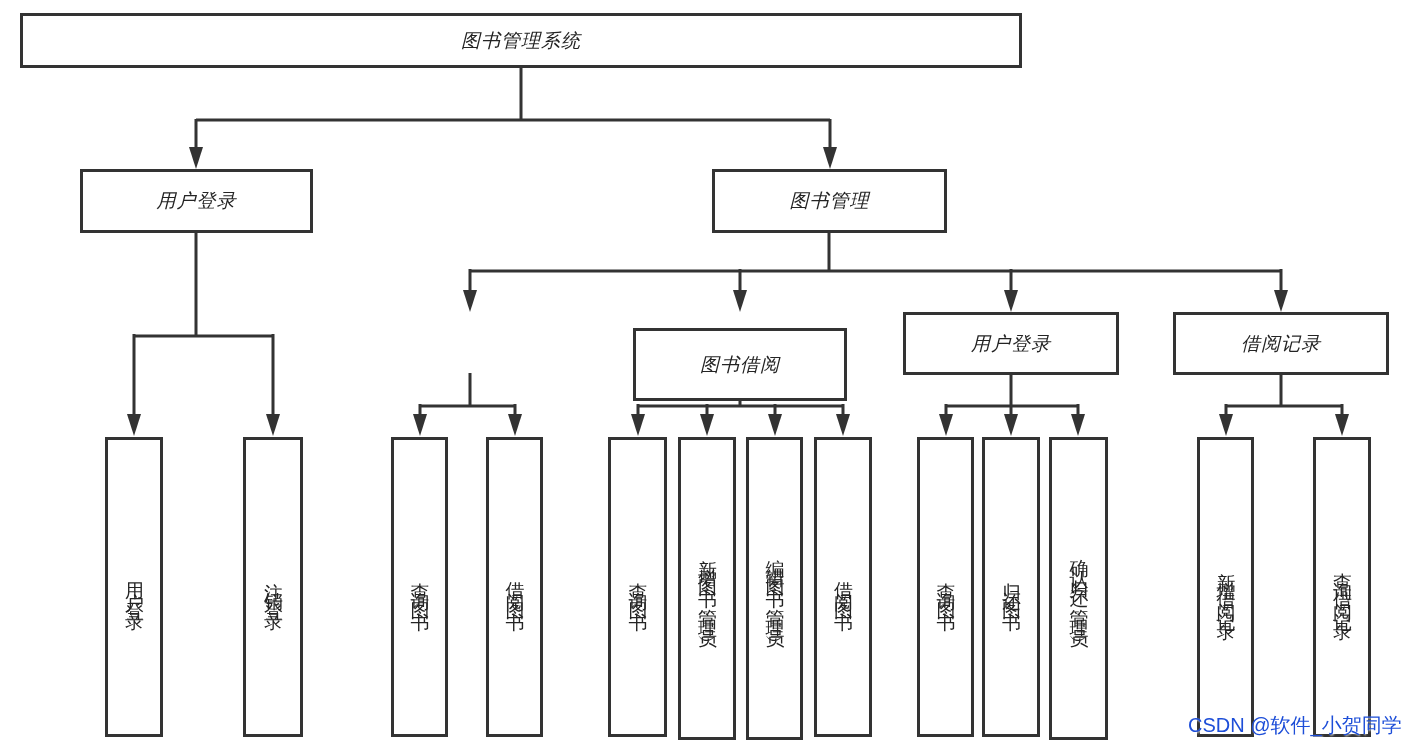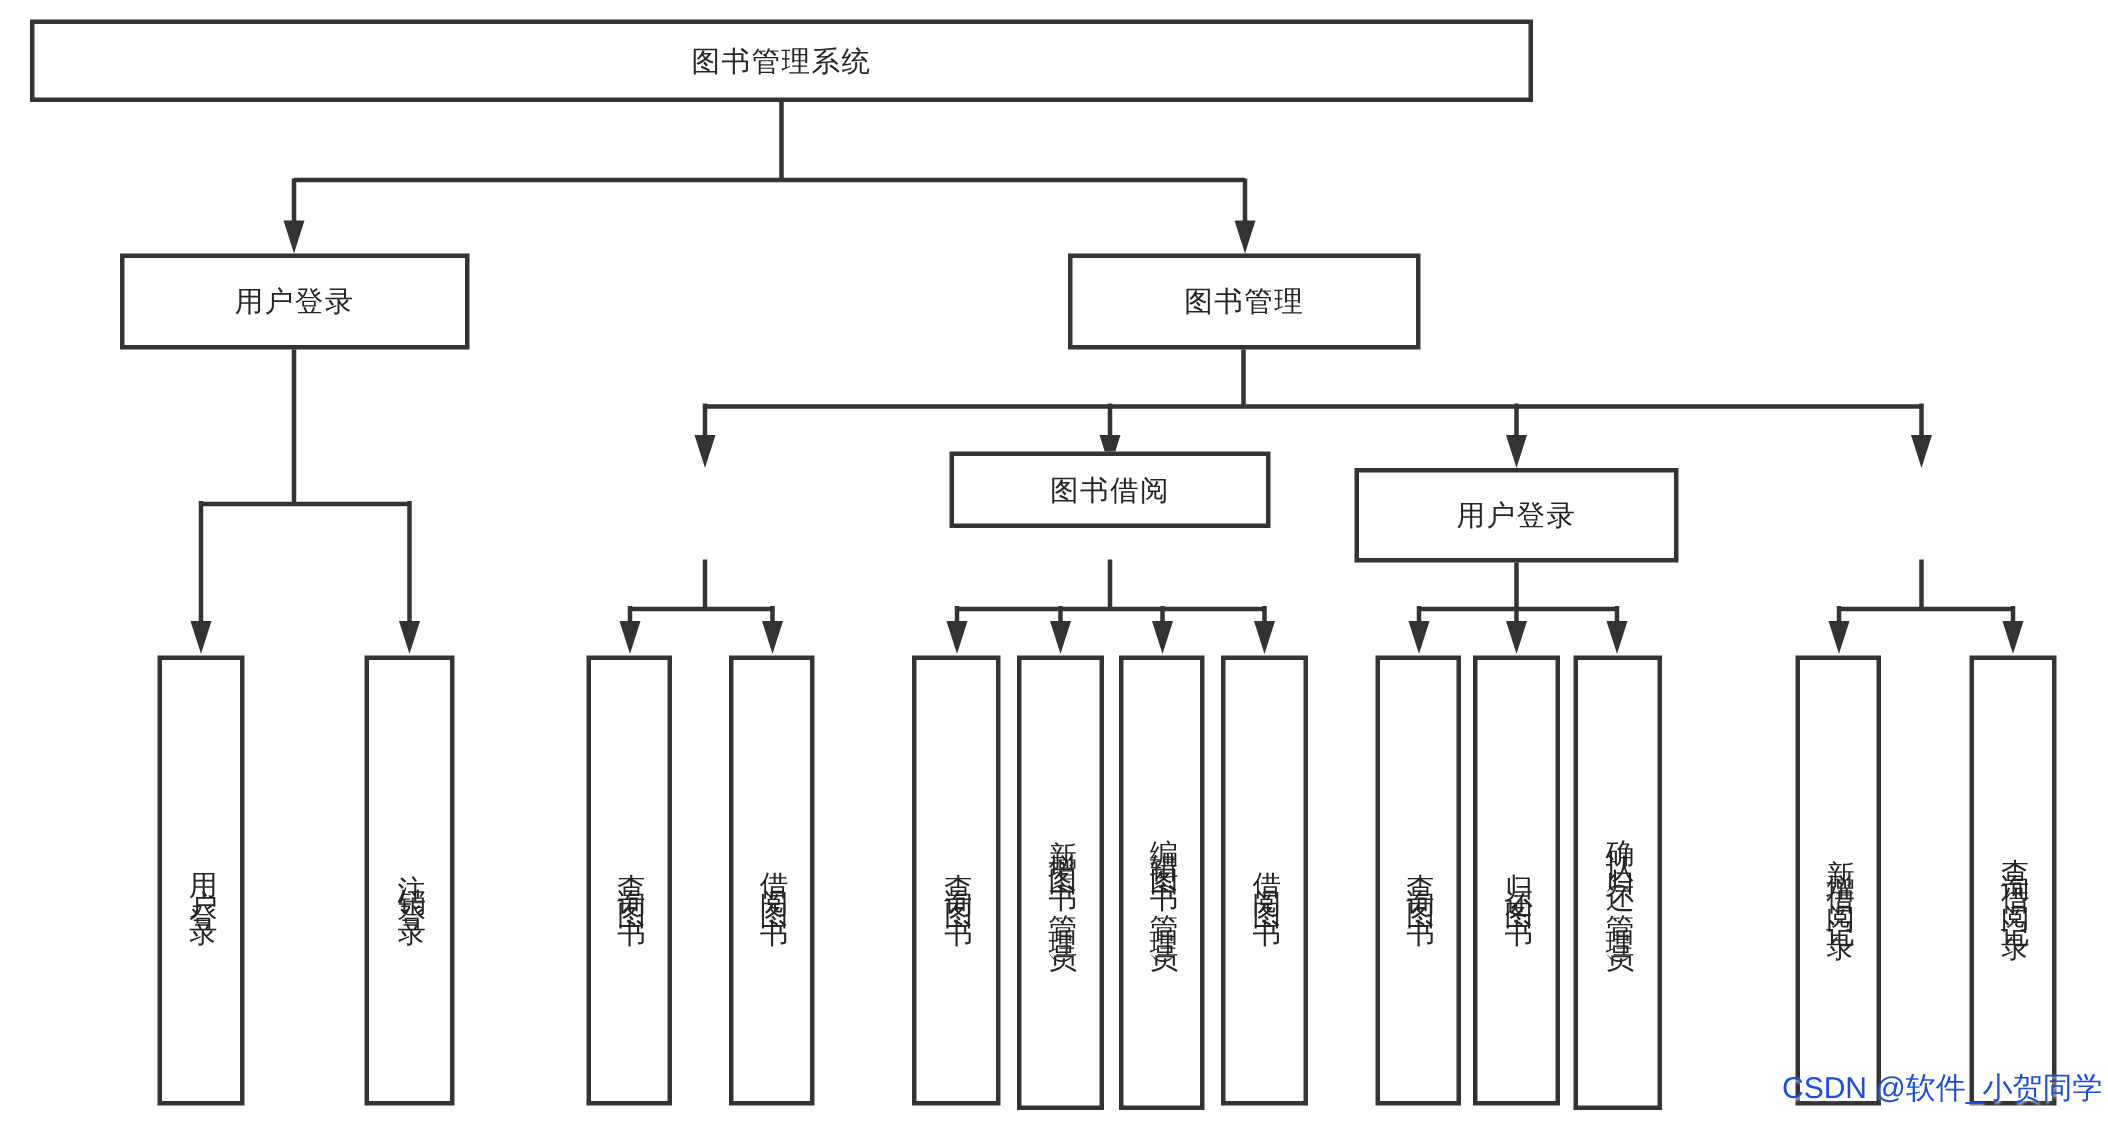--- a/index.html
+++ b/index.html
@@ -9,21 +9,21 @@
     background:#ffffff;
     overflow:hidden;
     font-family:"Liberation Sans","DejaVu Sans",sans-serif;
   }
   .wires{position:absolute;left:0;top:0;z-index:1;}
   .hbox{
     position:absolute;z-index:2;box-sizing:border-box;
     border:3px solid #333333;background:#ffffff;
     display:flex;align-items:center;justify-content:center;
   }
-  .hlabel{font-size:19px;color:#242424;letter-spacing:1px;white-space:nowrap;}
+  .hlabel{font-size:19px;color:#242424;letter-spacing:1px;white-space:nowrap;font-style:italic;}
   .vbox{
     position:absolute;z-index:2;box-sizing:border-box;
     border:3px solid #333333;background:#ffffff;
     display:flex;align-items:center;justify-content:center;
   }
   .vlabel{
     writing-mode:vertical-rl;text-orientation:mixed;
     font-size:19px;color:#242424;letter-spacing:10px;line-height:1.1;
   }
   .watermark{
@@ -74,25 +74,28 @@
     <span class="hlabel">图书管理系统</span>
   </div>
 
   <div class="hbox" style="left:80px;top:169px;width:233px;height:64px">
     <span class="hlabel">用户登录</span>
   </div>
   <div class="hbox" style="left:712px;top:169px;width:235px;height:64px">
     <span class="hlabel">图书管理</span>
   </div>
 
-  <div class="hbox" style="left:633px;top:301px;width:214px;height:51px">
+  <div class="hbox" style="left:633px;top:328px;width:214px;height:73px">
     <span class="hlabel">图书借阅</span>
   </div>
   <div class="hbox" style="left:903px;top:312px;width:216px;height:63px">
     <span class="hlabel">用户登录</span>
+  </div>
+  <div class="hbox" style="left:1173px;top:312px;width:216px;height:63px">
+    <span class="hlabel">借阅记录</span>
   </div>
 
   <div class="vbox" style="left:105px;top:437px;width:58px;height:300px">
     <span class="vlabel">用户登录</span>
   </div>
   <div class="vbox" style="left:243px;top:437px;width:60px;height:300px">
     <span class="vlabel">注销登录</span>
   </div>
 
   <div class="vbox" style="left:391px;top:437px;width:57px;height:300px">

